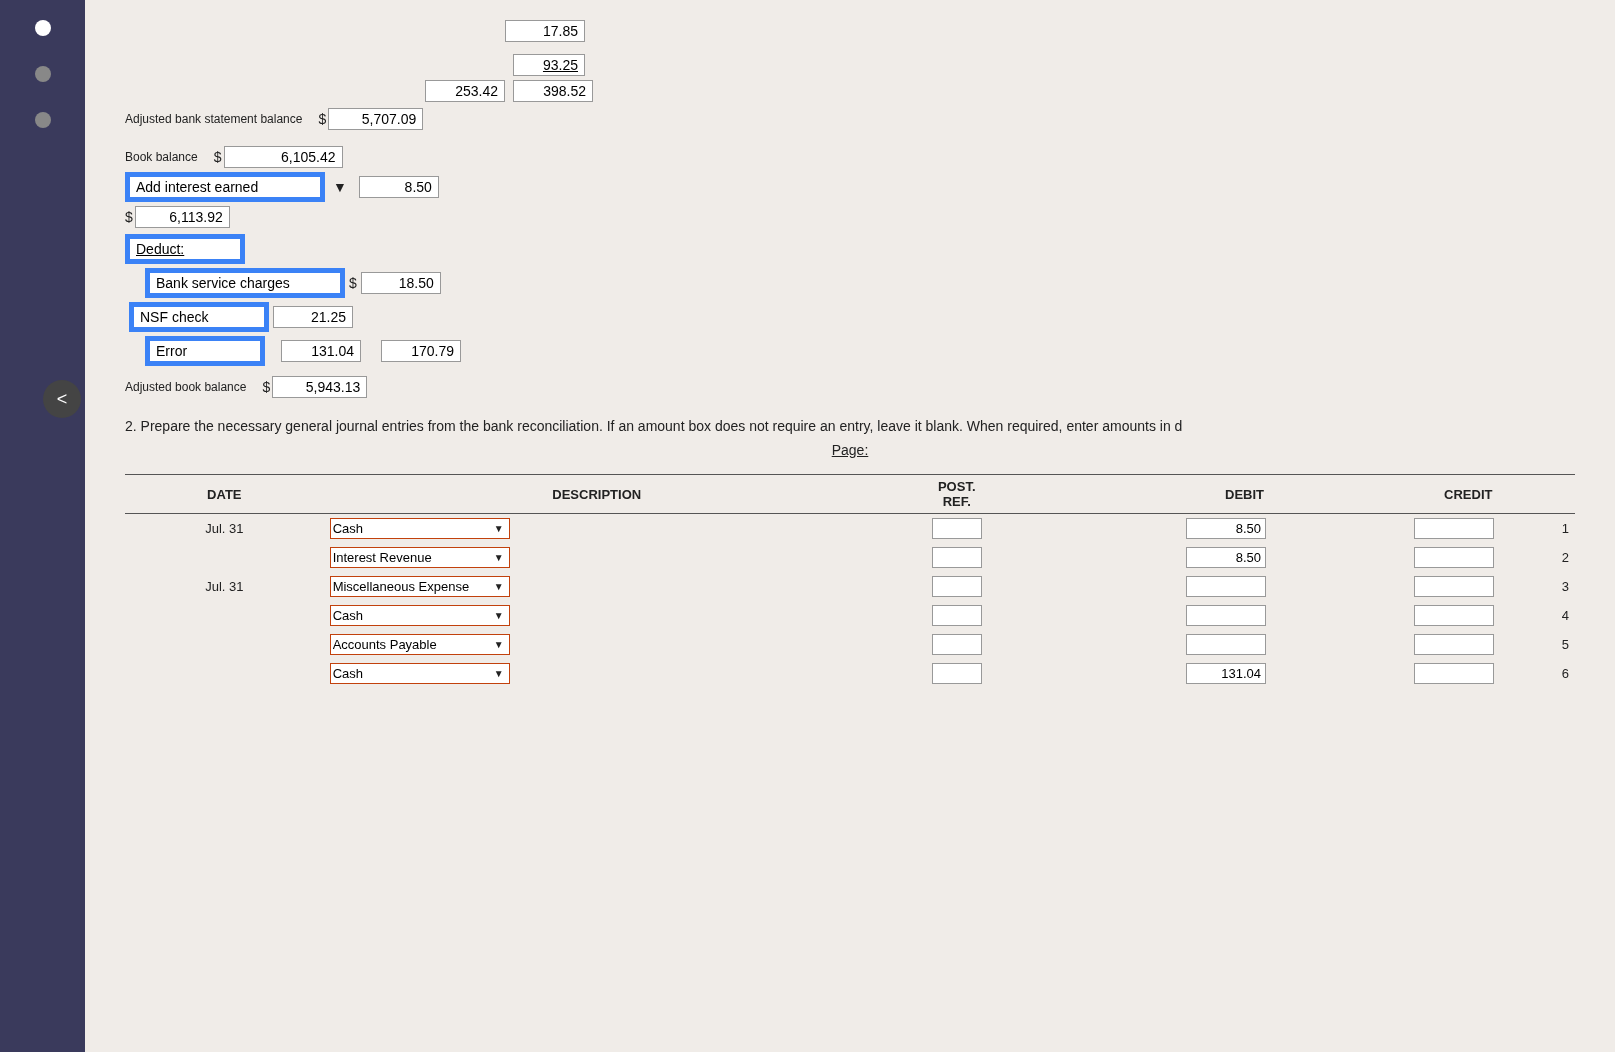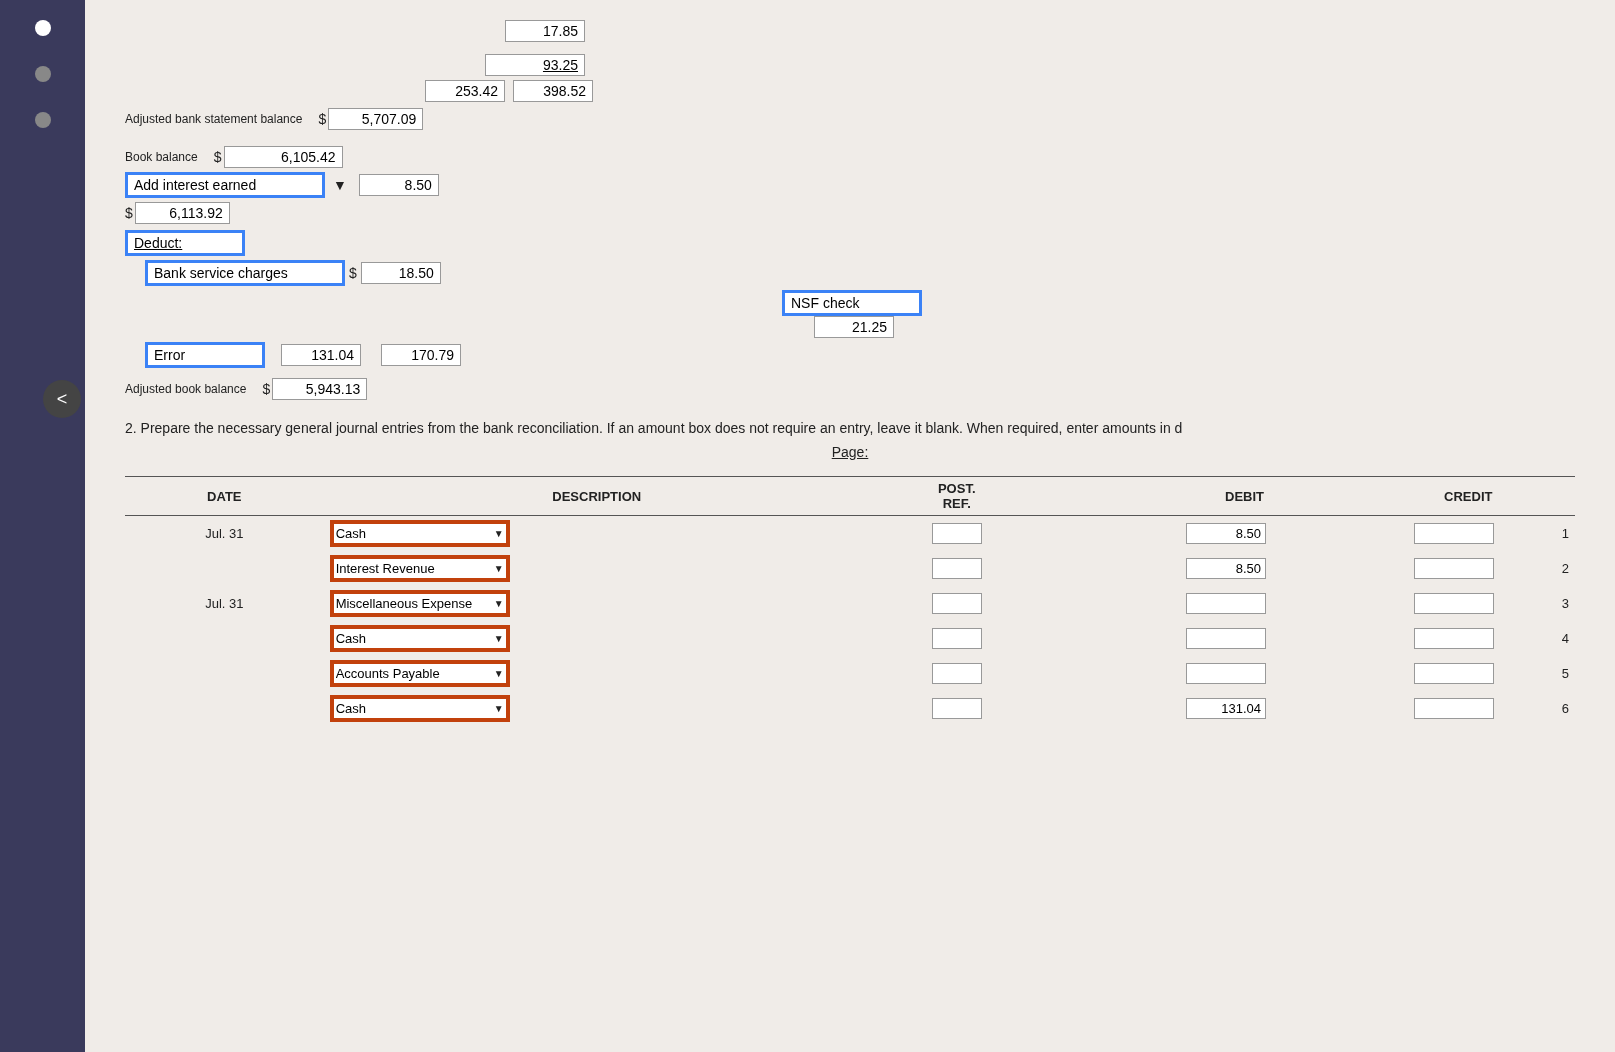--- a/index.html
+++ b/index.html
@@ -55,21 +55,21 @@
       text-align: right;
     }
     .input-box-wide {
       min-width: 90px;
     }
     .label-text {
       font-size: 12px;
       margin-right: 8px;
     }
     .dropdown-trigger {
-      border: 3px solid #3b82f6;
+      border: 5px solid #3b82f6;
       background: white;
       padding: 2px 18px 2px 6px;
       font-size: 14px;
       cursor: pointer;
       position: relative;
       min-width: 120px;
       appearance: none;
     }
     .adjusted-bank-row {
       display: flex;
@@ -122,21 +122,21 @@
     .journal-table .col-linenum { width: 30px; text-align: right; }
     .journal-input {
       border: 1px solid #999;
       background: white;
       padding: 2px 4px;
       width: 80px;
       text-align: right;
       font-size: 13px;
     }
     .desc-select {
-      border: 4px solid #c2410c;
+      border: 1px solid #c2410c;
       background: white;
       padding: 2px 2px;
       font-size: 13px;
       width: 180px;
       appearance: none;
       cursor: pointer;
     }
     .desc-select-wrapper {
       display: flex;
       align-items: center;
@@ -165,21 +165,21 @@
 </div>
 
 <div class="main-content">
   <button class="back-btn">&lt;</button>
 
   <div style="display:flex; flex-direction:column; align-items:flex-start; margin-left:300px; margin-bottom:2px;">
     <div style="display:flex; justify-content:flex-end; width:160px; margin-bottom:12px;">
       <input class="input-box" value="17.85" style="width: 80px;">
     </div>
     <div style="display:flex; justify-content:flex-end; width:160px; margin-bottom:4px;">
-      <input class="input-box" value="93.25" style="width: 100px; text-decoration: underline;">
+      <input class="input-box" value="93.25" style="width: 72px; text-decoration: underline;">
     </div>
     <div style="display:flex; align-items:center; width:260px; margin-bottom:4px;">
       <input class="input-box" value="253.42" style="width: 80px; margin-right: 8px;">
       <input class="input-box" value="398.52" style="width: 80px;">
     </div>
   </div>
 
   <div class="adjusted-bank-row">
     <span class="label-text">Adjusted bank statement balance</span>
     <span style="margin-left:8px; margin-right:2px;">$</span>
@@ -213,21 +213,21 @@
     </div>
 
     <div style="display:flex; align-items:center; margin-bottom:4px; margin-left:20px;">
       <select class="dropdown-trigger" style="width:200px;">
         <option>Bank service charges</option>
       </select>
       <span style="margin-left:4px;">$</span>
       <input class="input-box" value="18.50" style="width: 80px; margin-left: 4px;">
     </div>
 
-    <div style="display:flex; align-items:center; margin-bottom:4px; margin-left:4px;flex-direction:column;">
+    <div style="display:flex; align-items:center; margin-bottom:4px; margin-left:4px;">
       <select class="dropdown-trigger" style="width:140px;">
         <option>NSF check</option>
       </select>
       <input class="input-box" value="21.25" style="width: 80px; margin-left: 4px;">
     </div>
 
     <div style="display:flex; align-items:center; margin-bottom:4px; margin-left:20px;gap:12px;">
       <select class="dropdown-trigger" style="width:100px;">
         <option>Error</option>
       </select>

